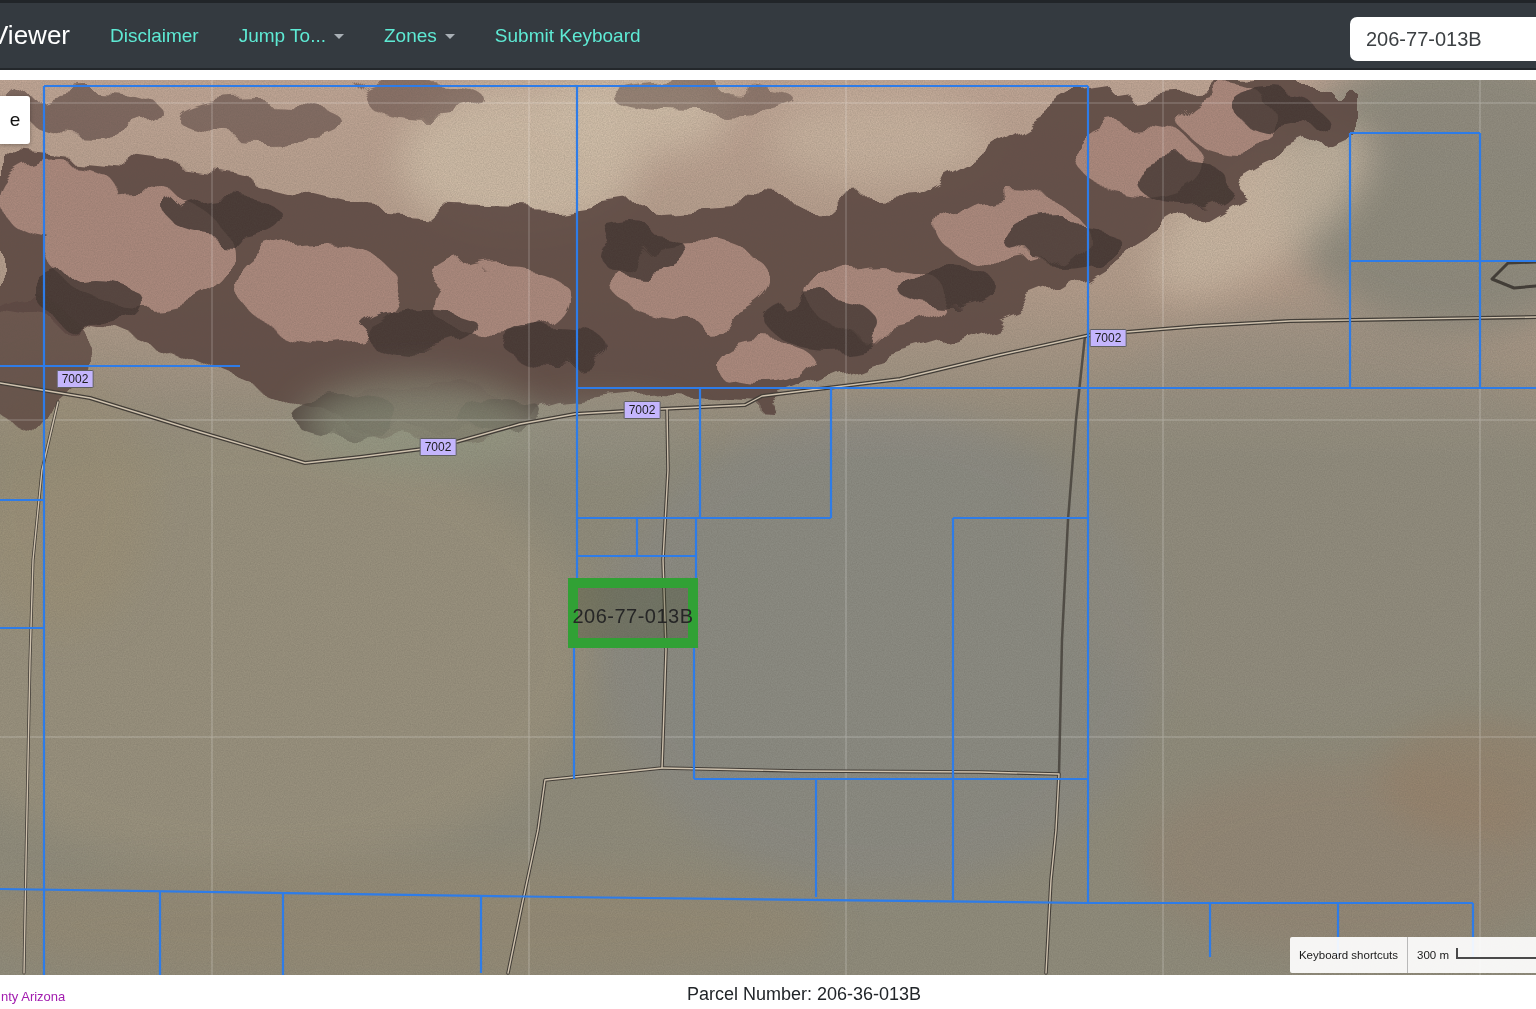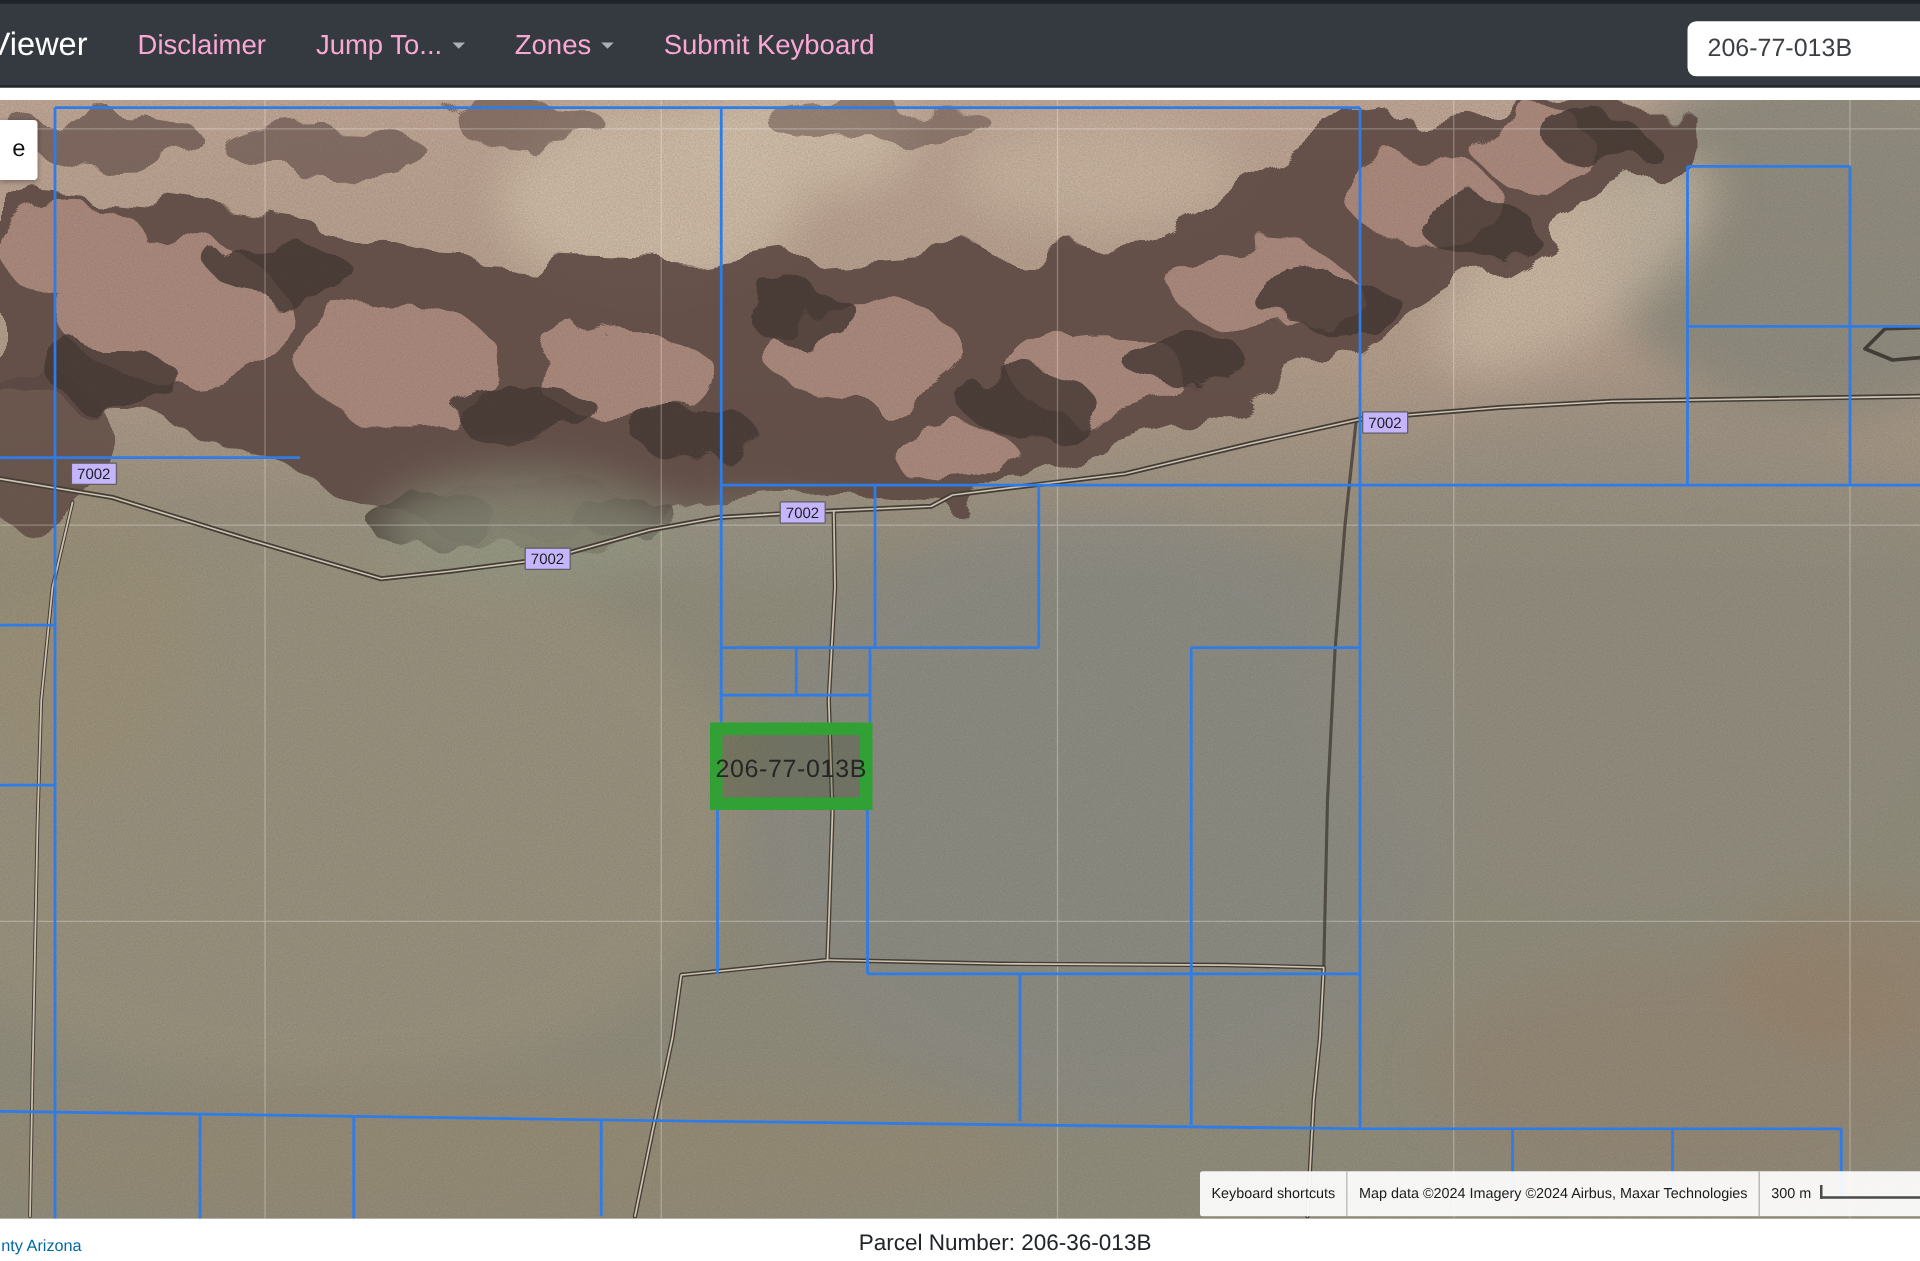--- a/index.html
+++ b/index.html
@@ -5,21 +5,21 @@
   html,body{margin:0;padding:0;background:#fff;}
   #app{position:relative;width:1536px;height:1009px;overflow:hidden;
        font-family:"Liberation Sans",sans-serif;background:#fff;}
 
   
   #navbar{position:absolute;left:0;top:0;width:1536px;height:70px;
           background:#343a40;border-top:3px solid #212529;border-bottom:2px solid #23272b;
           display:flex;align-items:center;box-sizing:border-box;}
   .brand{color:#ffffff;font-size:26px;margin-left:-9px;white-space:nowrap;}
   .nav-items{display:flex;align-items:center;margin-left:40px;gap:40px;}
-  .nav-item{color:#f9a8d4;font-size:22px;display:flex;align-items:center;gap:8px;cursor:pointer;white-space:nowrap;}
+  .nav-item{color:#5eead4;font-size:19px;display:flex;align-items:center;gap:8px;cursor:pointer;white-space:nowrap;}
   .caret{width:0;height:0;border-left:5px solid transparent;border-right:5px solid transparent;
          border-top:5px solid #a9b0b6;display:inline-block;margin-top:2px;}
   #search-input{position:absolute;left:1350px;top:14px;width:220px;height:44px;
           border:none;border-radius:7px;background:#ffffff;font-family:"Liberation Sans",sans-serif;
           font-size:20px;color:#3c4043;padding:0 0 0 16px;box-sizing:border-box;outline:none;}
 
   
   #map{position:absolute;left:0;top:80px;width:1536px;height:895px;overflow:hidden;background:#94907f;}
   #map svg{position:absolute;left:0;top:0;}
 
@@ -36,21 +36,21 @@
   #attribution{position:absolute;right:0;bottom:2px;display:flex;align-items:stretch;height:36px;
              font-size:11.5px;color:#1a1a1a;}
   .attr-chip{background:rgba(255,255,255,.92);display:flex;align-items:center;padding:0 9px;
              border-left:1px solid #b9b9b9;white-space:nowrap;}
   .attr-chip:first-child{border-left:none;border-radius:2px 0 0 2px;}
   #scale-ruler{width:78px;height:9px;border-left:2px solid #4a4a4a;border-bottom:2px solid #4a4a4a;
              margin:0 0 4px 7px;}
 
   
   #footer{position:absolute;left:0;top:975px;width:1536px;height:34px;background:#ffffff;}
-  #footer-left{position:absolute;left:1px;top:14px;font-size:13px;color:#0369a1;white-space:nowrap;}
+  #footer-left{position:absolute;left:1px;top:14px;font-size:13px;color:#a21caf;white-space:nowrap;}
   #footer-parcel{position:absolute;left:687px;top:9px;font-size:18px;color:#212529;white-space:nowrap;}
 </style>
 </head>
 <body>
 
 <div id="app">
 
   <div id="navbar">
     <div class="brand">Viewer</div>
     <div class="nav-items">
@@ -224,21 +224,20 @@
 
     <div class="road-chip" style="left:75px;top:299px;">7002</div>
     <div class="road-chip" style="left:438px;top:367px;">7002</div>
     <div class="road-chip" style="left:642px;top:330px;">7002</div>
     <div class="road-chip" style="left:1108px;top:258px;">7002</div>
 
     <div id="parcel-label">206-77-013B</div>
 
     <div id="attribution">
       <div class="attr-chip">Keyboard shortcuts</div>
-      <div class="attr-chip">Map data ©2024 Imagery ©2024 Airbus, Maxar Technologies</div>
       <div class="attr-chip" style="padding-right:0;">
         <span>300 m</span>
         <div id="scale-ruler"></div>
       </div>
     </div>
   </div>
 
   <div id="footer">
     <div id="footer-left">nty Arizona</div>
     <div id="footer-parcel">Parcel Number: 206-36-013B</div>

